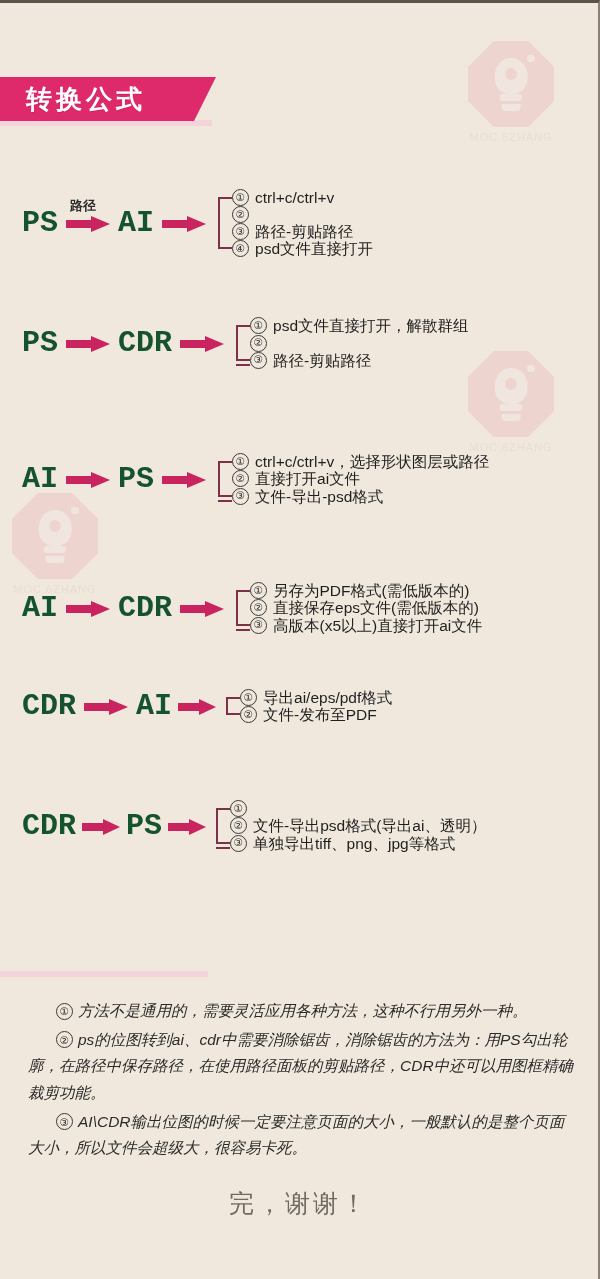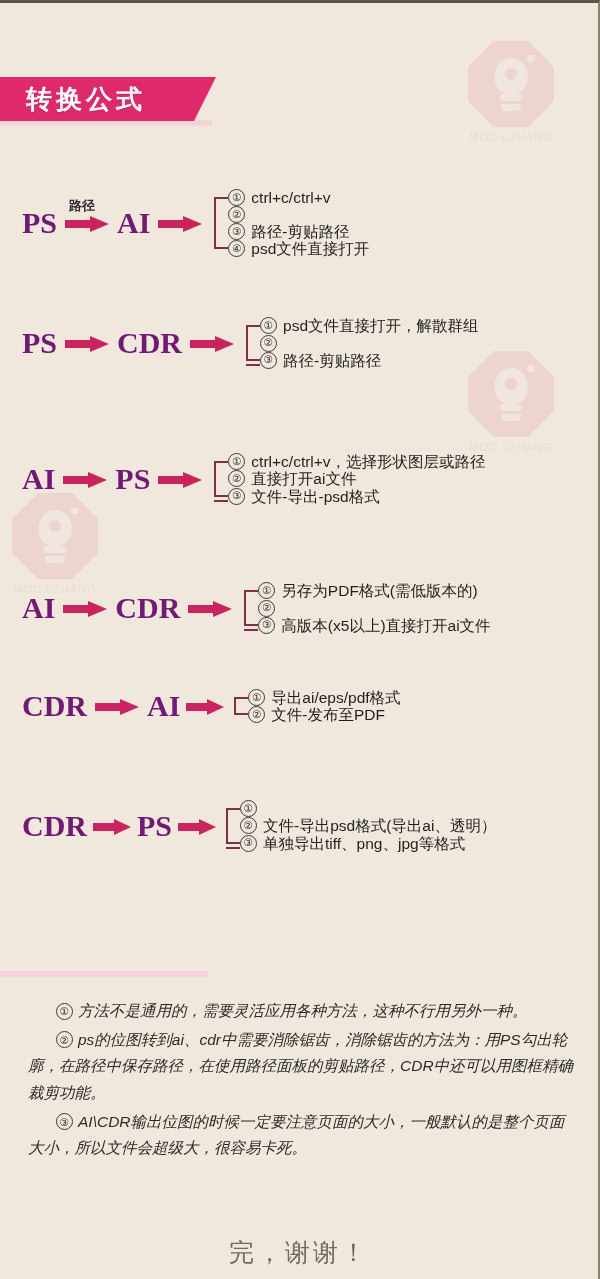--- a/index.html
+++ b/index.html
@@ -136,24 +136,24 @@
   }
   .pair {
     display: flex;
     align-items: center;
     flex: 0 0 auto;
     position: relative;
   }
   .tag {
     font-size: 30px;
     font-weight: bold;
-    color: #701a75;
+    color: #14532d;
     letter-spacing: 0px;
     line-height: 1;
-    font-family: Liberation Serif, serif;
+    font-family: Liberation Mono, monospace;
   }
   .arrow {
     position: relative;
     width: 44px;
     height: 15px;
     margin: 0 8px;
     flex: 0 0 auto;
   }
   .arrow .shaft {
     position: absolute;
@@ -460,20 +460,21 @@
         <div class="tick" style="top:47px;"></div>
         <div class="tick" style="bottom:8px;"></div>
       </div>
       <div class="items">
         <div class="item">
             <span class="num">①</span>
             <span>另存为PDF格式(需低版本的)</span>
           </div>
         <div class="item">
             <span class="num">②</span>
+            <span>直接保存eps文件(需低版本的)</span>
           </div>
         <div class="item">
             <span class="num">③</span>
             <span>高版本(x5以上)直接打开ai文件</span>
           </div>
       </div>
     </div>
   </div>
 
   <div class="row" style="top:672px; height:62px;">
@@ -551,15 +552,15 @@
       <span class="lead"></span><span class="note-num">①</span><span>方法不是通用的，需要灵活应用各种方法，这种不行用另外一种。</span>
     </p>
     <p class="note-p">
       <span class="lead"></span><span class="note-num">②</span><span>ps的位图转到ai、cdr中需要消除锯齿，消除锯齿的方法为：用PS勾出轮廓，在路径中保存路径，在使用路径面板的剪贴路径，CDR中还可以用图框精确裁剪功能。</span>
     </p>
     <p class="note-p">
       <span class="lead"></span><span class="note-num">③</span><span>AI\CDR输出位图的时候一定要注意页面的大小，一般默认的是整个页面大小，所以文件会超级大，很容易卡死。</span>
     </p>
   </div>
 
-  <div class="footer" style="top:1233px;">完，谢谢！</div>
+  <div class="footer" style="top:1184px;">完，谢谢！</div>
 
 </div>
 
 </body></html>

